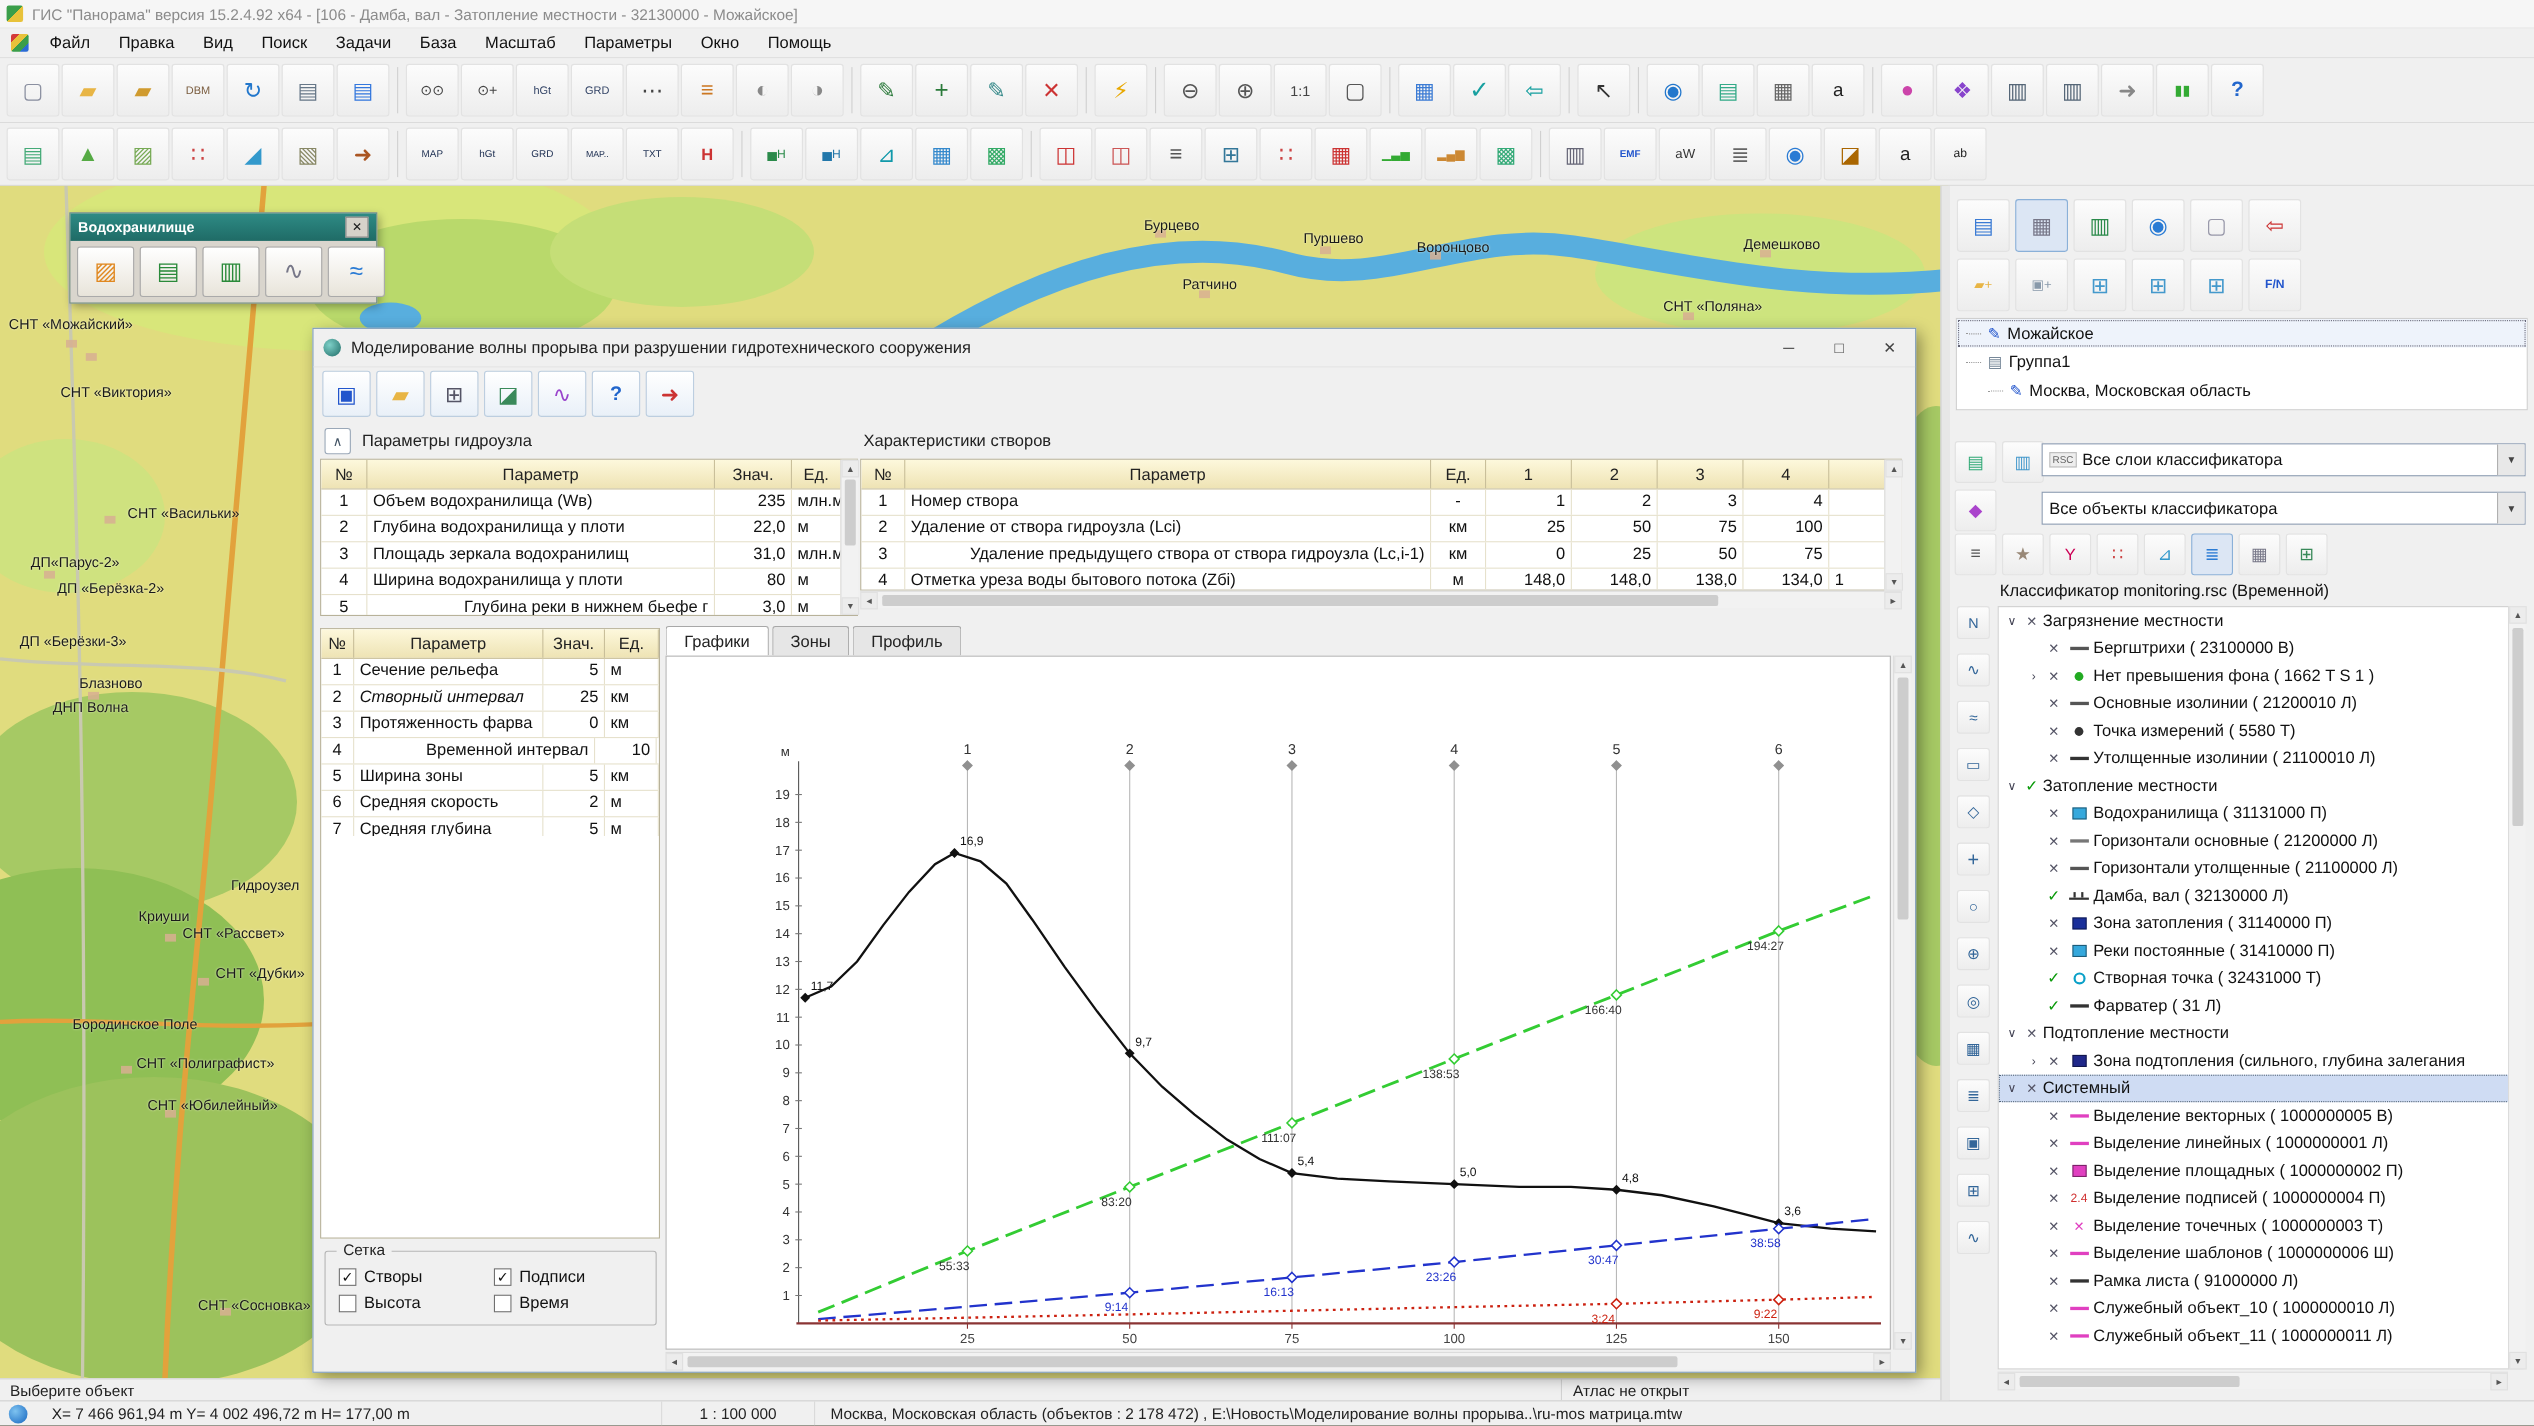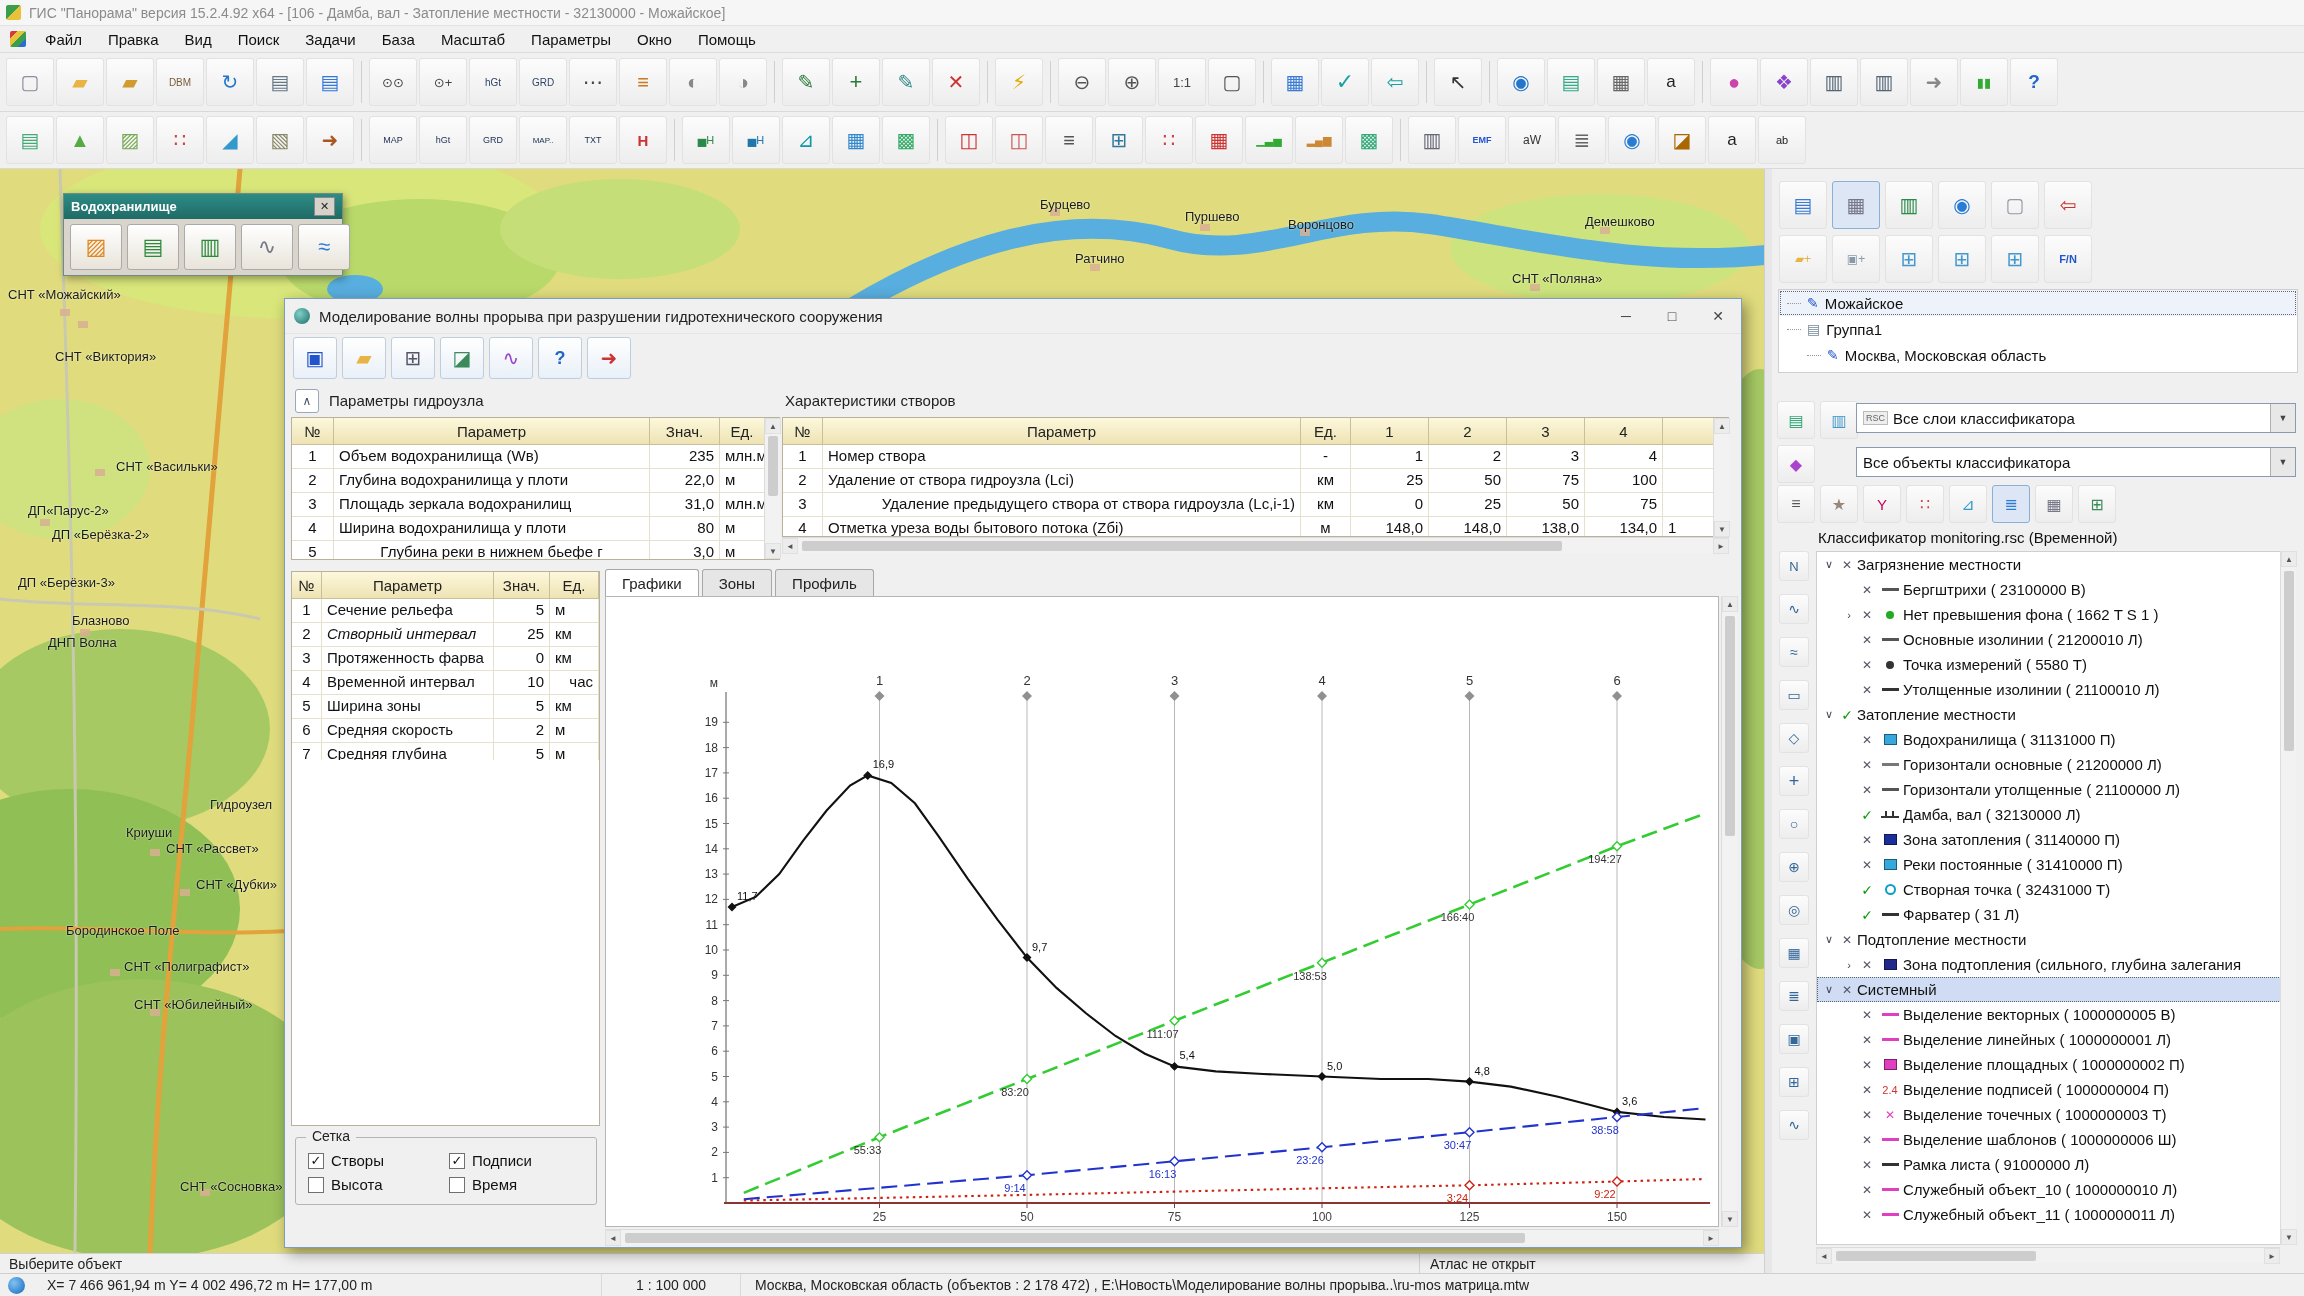--- a/index.html
+++ b/index.html
@@ -909,21 +909,21 @@
           <div class="td" style="width: 45px; text-align: left;">млн.м²</div>
         </div>
         <div class="trr">
           <div class="td" style="width: 42px; text-align: center;">4</div>
           <div class="td" style="width: 316px; text-align: left;">Ширина водохранилища у плоти</div>
           <div class="td" style="width: 70px; text-align: right;">80</div>
           <div class="td" style="width: 45px; text-align: left;">м</div>
         </div>
         <div class="trr">
           <div class="td" style="width: 42px; text-align: center;">5</div>
-          <div class="td" style="width: 316px; text-align: center;">Глубина реки в нижнем бьефе г</div>
+          <div class="td" style="width: 316px; text-align: right;">Глубина реки в нижнем бьефе г</div>
           <div class="td" style="width: 70px; text-align: right;">3,0</div>
           <div class="td" style="width: 45px; text-align: left;">м</div>
         </div>
       </div>
     <div class="sbv" style="left:479px;top:119px;height:141px;">
       <div class="sarr" style="top:0;">▲</div>
         <div class="sarr" style="bottom:0;">▼</div>
       <div class="sthumb" style="left:3px;width:10px;top:18px;height:60px;"></div>
     </div>
 
@@ -1010,21 +1010,21 @@
             <div class="td" style="width: 49px; text-align: left;">км</div>
           </div>
           <div class="trr">
             <div class="td" style="width: 30px; text-align: center;">3</div>
             <div class="td" style="width: 172px; text-align: left;">Протяженность фарва</div>
             <div class="td" style="width: 56px; text-align: right;">0</div>
             <div class="td" style="width: 49px; text-align: left;">км</div>
           </div>
           <div class="trr">
             <div class="td" style="width: 30px; text-align: center;">4</div>
-            <div class="td" style="width: 172px; text-align: left;">Временной интервал</div>
+            <div class="td" style="width: 172px; text-align: right; margin-left: 47px;">Временной интервал</div>
             <div class="td" style="width: 56px; text-align: right;">10</div>
             <div class="td" style="width: 49px; text-align: right;">час</div>
           </div>
           <div class="trr">
             <div class="td" style="width: 30px; text-align: center;">5</div>
             <div class="td" style="width: 172px; text-align: left;">Ширина зоны</div>
             <div class="td" style="width: 56px; text-align: right;">5</div>
             <div class="td" style="width: 49px; text-align: left;">км</div>
           </div>
           <div class="trr">

